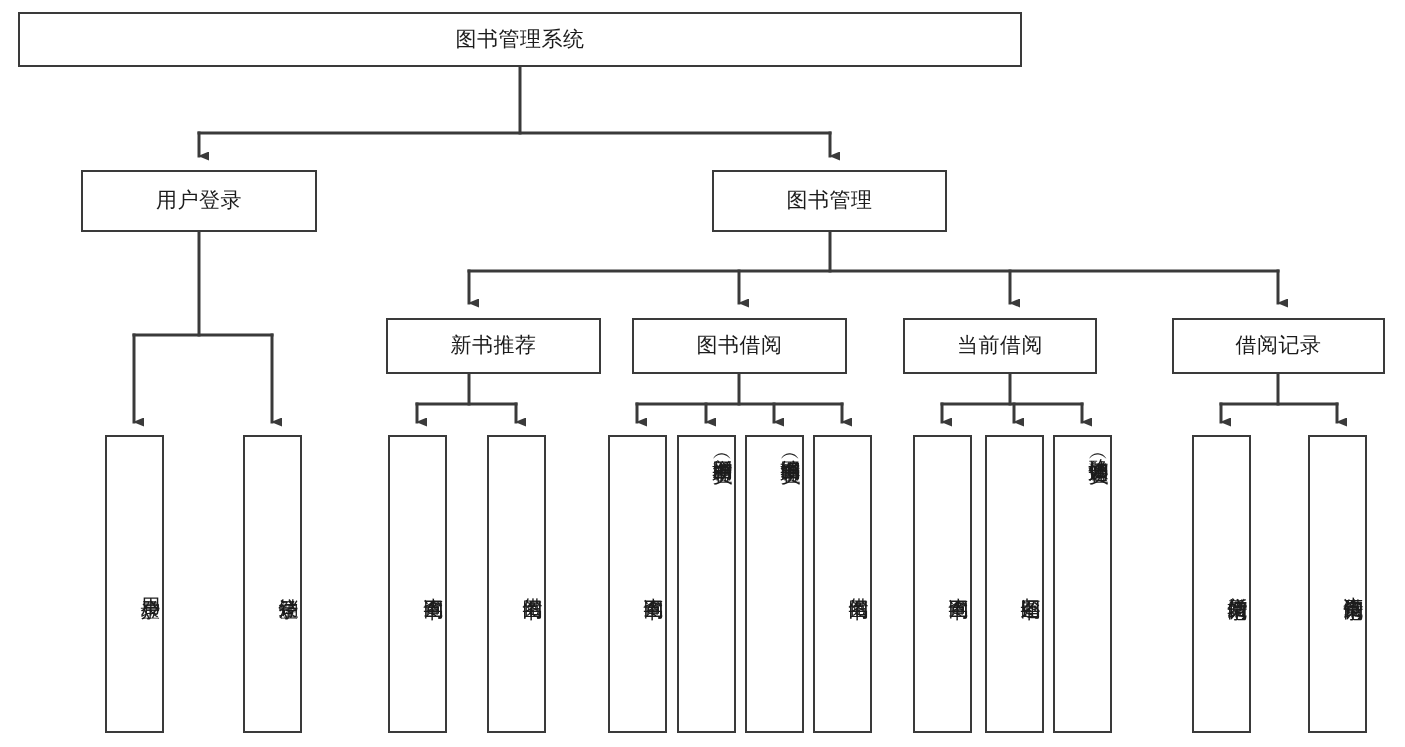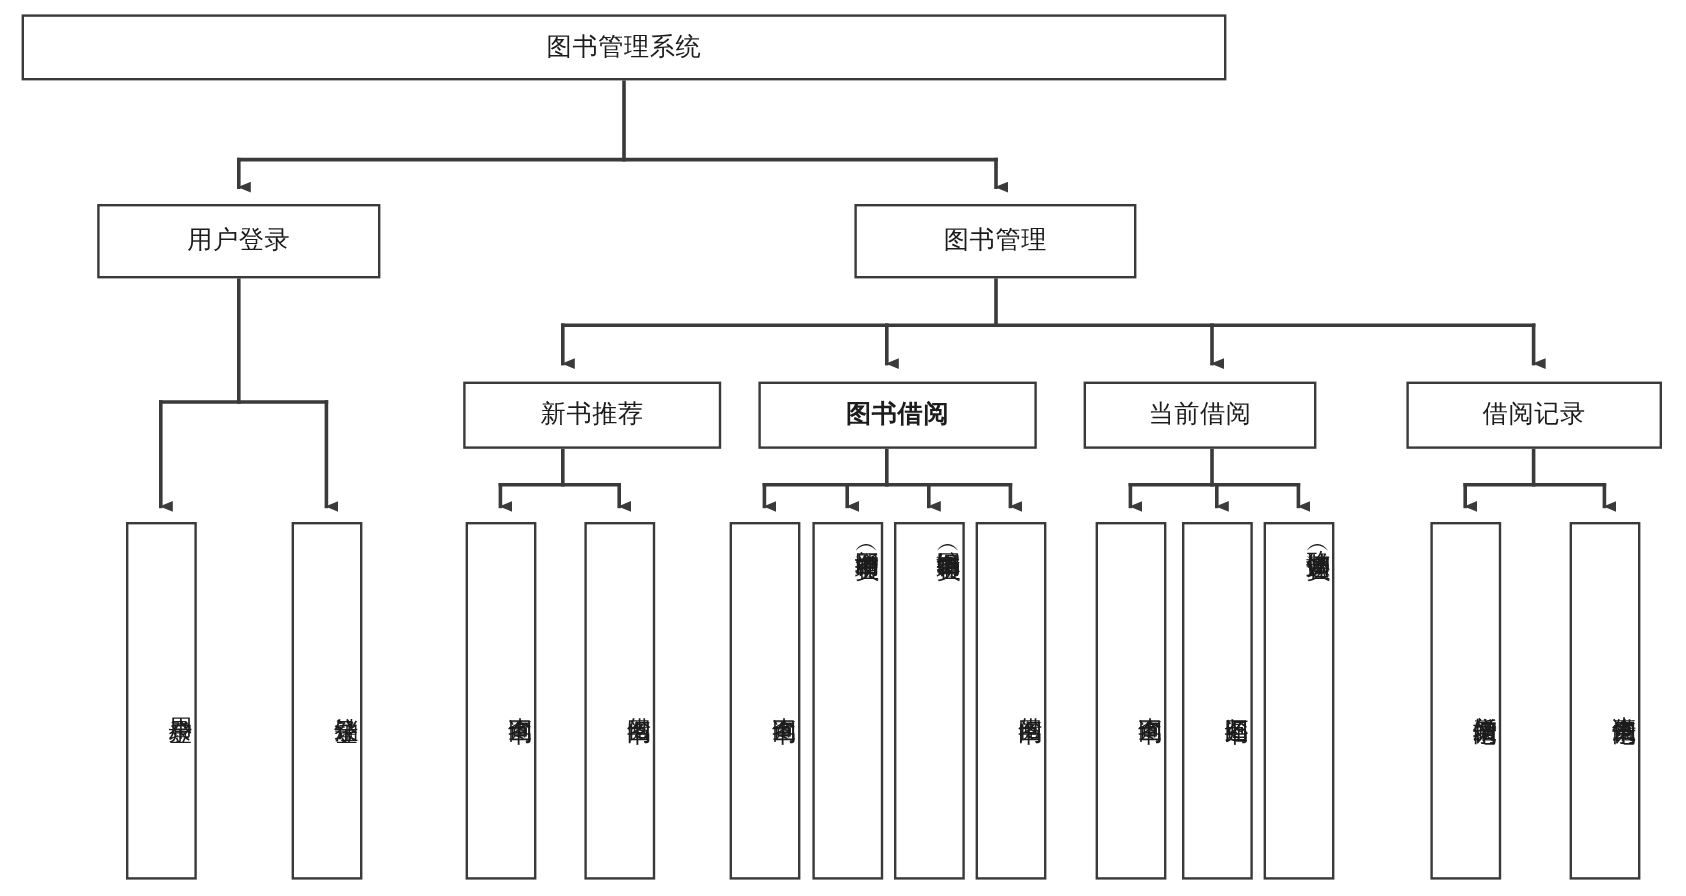--- a/index.html
+++ b/index.html
@@ -133,21 +133,21 @@
   <div class="node node-h" style="left:81px; top:170px; width:236px; height:62px;">
     <span>用户登录</span>
   </div>
   <div class="node node-h" style="left:712px; top:170px; width:235px; height:62px;">
     <span>图书管理</span>
   </div>
 
   <div class="node node-h" style="left:362px; top:318px; width:215px; height:56px;margin-left:24px;">
     <span>新书推荐</span>
   </div>
-  <div class="node node-h" style="left:632px; top:318px; width:232px; height:56px;font-weight:bold;">
+  <div class="node node-h" style="left:632px; top:318px; width:215px; height:56px;">
     <span>图书借阅</span>
   </div>
   <div class="node node-h" style="left:903px; top:318px; width:194px; height:56px;">
     <span>当前借阅</span>
   </div>
   <div class="node node-h" style="left:1172px; top:318px; width:213px; height:56px;">
     <span>借阅记录</span>
   </div>
 
   <div class="node node-v" style="left:105px; top:435px; width:59px; height:298px;">

